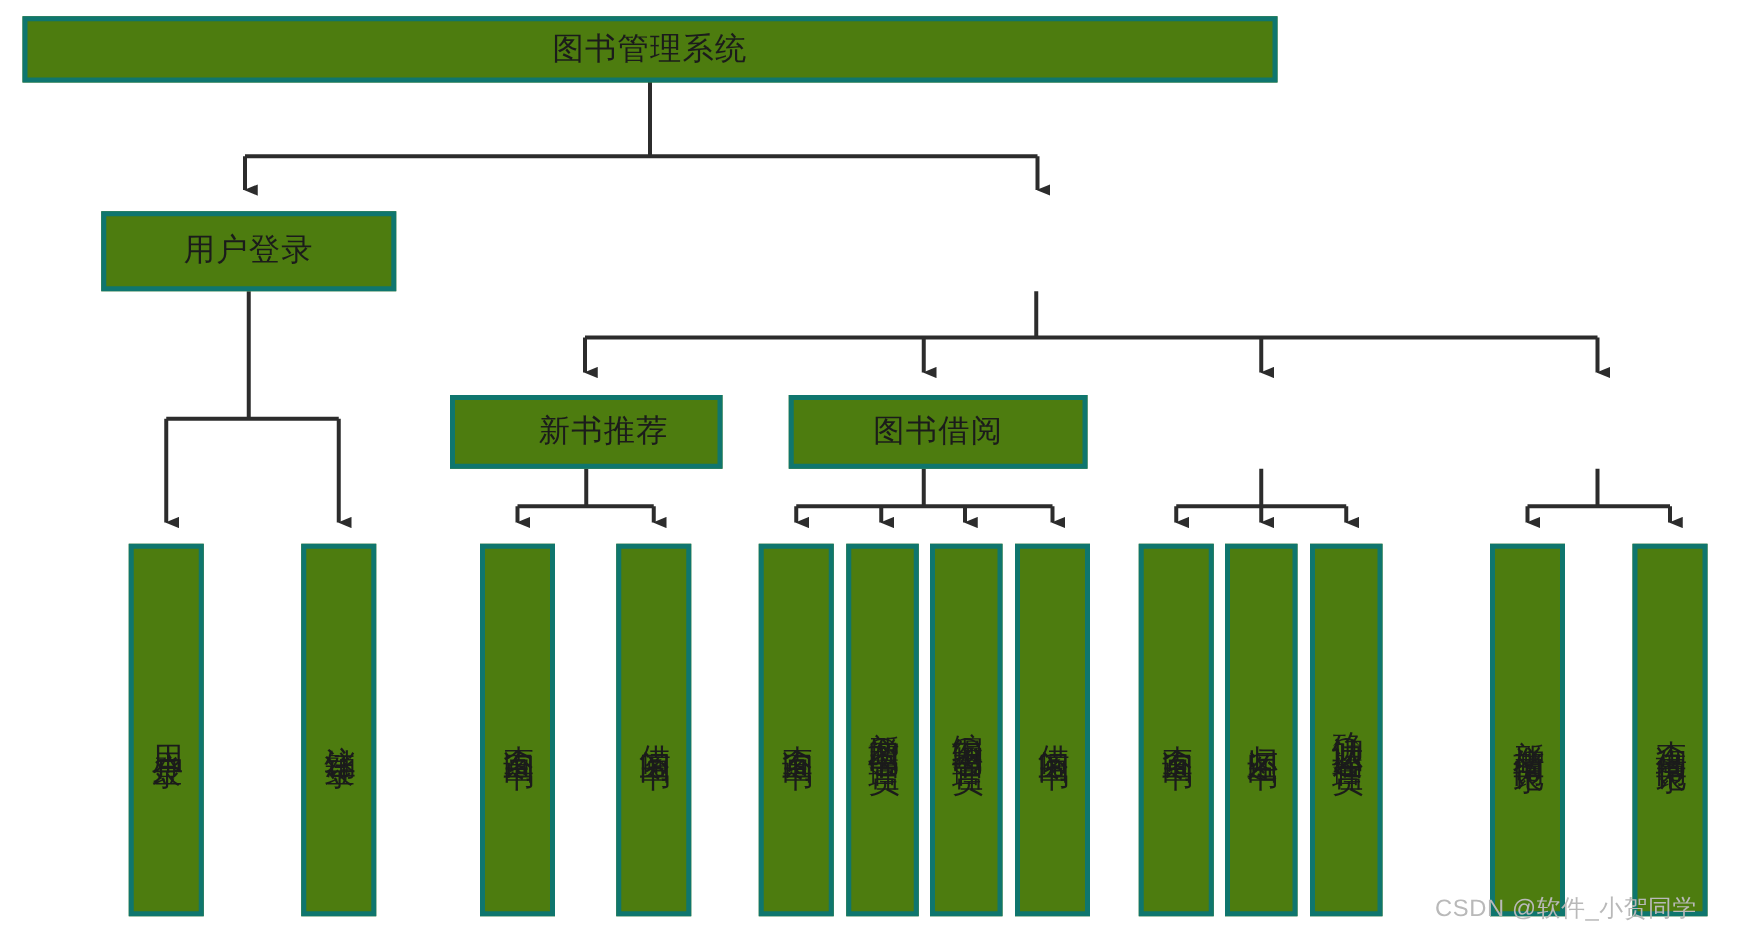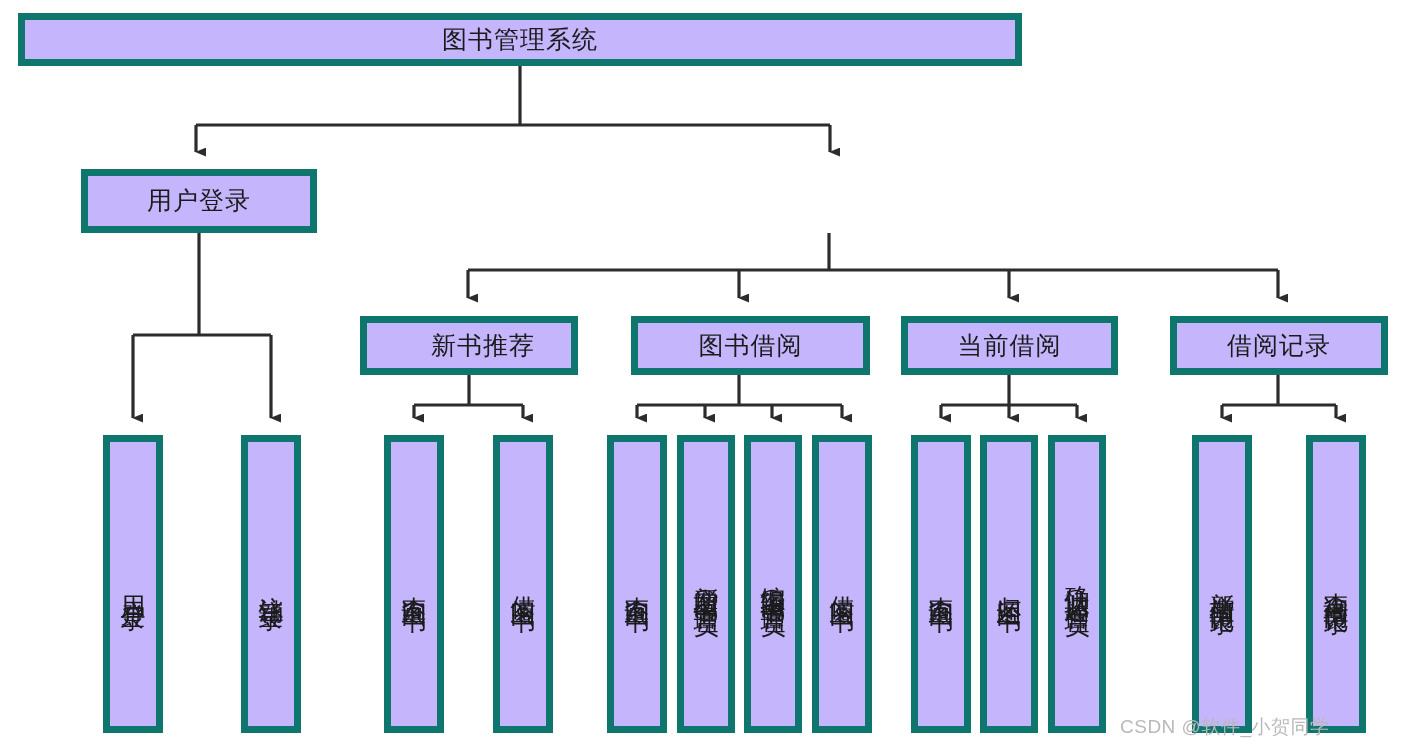--- a/index.html
+++ b/index.html
@@ -22,22 +22,22 @@
   svg#connectors {
     position: absolute;
     left: 0;
     top: 0;
     width: 1405px;
     height: 747px;
   }
   .node {
     position: absolute;
     box-sizing: border-box;
-    border: 7px solid #0f766e;
-    background: #c4b5fd;
+    border: 4px solid #0f766e;
+    background: #4d7c0f;
     display: flex;
     align-items: center;
     justify-content: center;
     color: #1b1b1b;
   }
   .node.horizontal .node-label {
     writing-mode: horizontal-tb;
     font-size: 25px;
     line-height: 1.1;
     letter-spacing: 1px;
@@ -127,26 +127,20 @@
   <div class="node horizontal" style="left:81px; top:169px; width:236px; height:64px;">
     <span class="node-label">用户登录</span>
   </div>
 
   <div class="node horizontal" style="left:360px; top:316px; width:218px; height:59px;padding-left:28px;">
     <span class="node-label">新书推荐</span>
   </div>
   <div class="node horizontal" style="left:631px; top:316px; width:239px; height:59px;">
     <span class="node-label">图书借阅</span>
   </div>
-  <div class="node horizontal" style="left:901px; top:316px; width:217px; height:59px;">
-    <span class="node-label">当前借阅</span>
-  </div>
-  <div class="node horizontal" style="left:1170px; top:316px; width:218px; height:59px;">
-    <span class="node-label">借阅记录</span>
-  </div>
 
   <div class="node vertical" style="left:103px; top:435px; width:60px; height:298px;">
     <span class="node-label">用户登录</span>
   </div>
   <div class="node vertical" style="left:241px; top:435px; width:60px; height:298px;">
     <span class="node-label">注销登录</span>
   </div>
 
   <div class="node vertical" style="left:384px; top:435px; width:60px; height:298px;">
     <span class="node-label">查询图书</span>
@@ -178,15 +172,15 @@
     <span class="node-label">确认归还（管理员）</span>
   </div>
 
   <div class="node vertical" style="left:1192px; top:435px; width:60px; height:298px;">
     <span class="node-label">新增借阅记录</span>
   </div>
   <div class="node vertical" style="left:1306px; top:435px; width:60px; height:298px;">
     <span class="node-label">查询借阅记录</span>
   </div>
 
-  <div class="watermark" style="left:1120px; top:714px;">CSDN @软件_小贺同学</div>
+  <div class="watermark" style="left:1148px; top:714px;">CSDN @软件_小贺同学</div>
 
 </div>
 
 </body></html>

